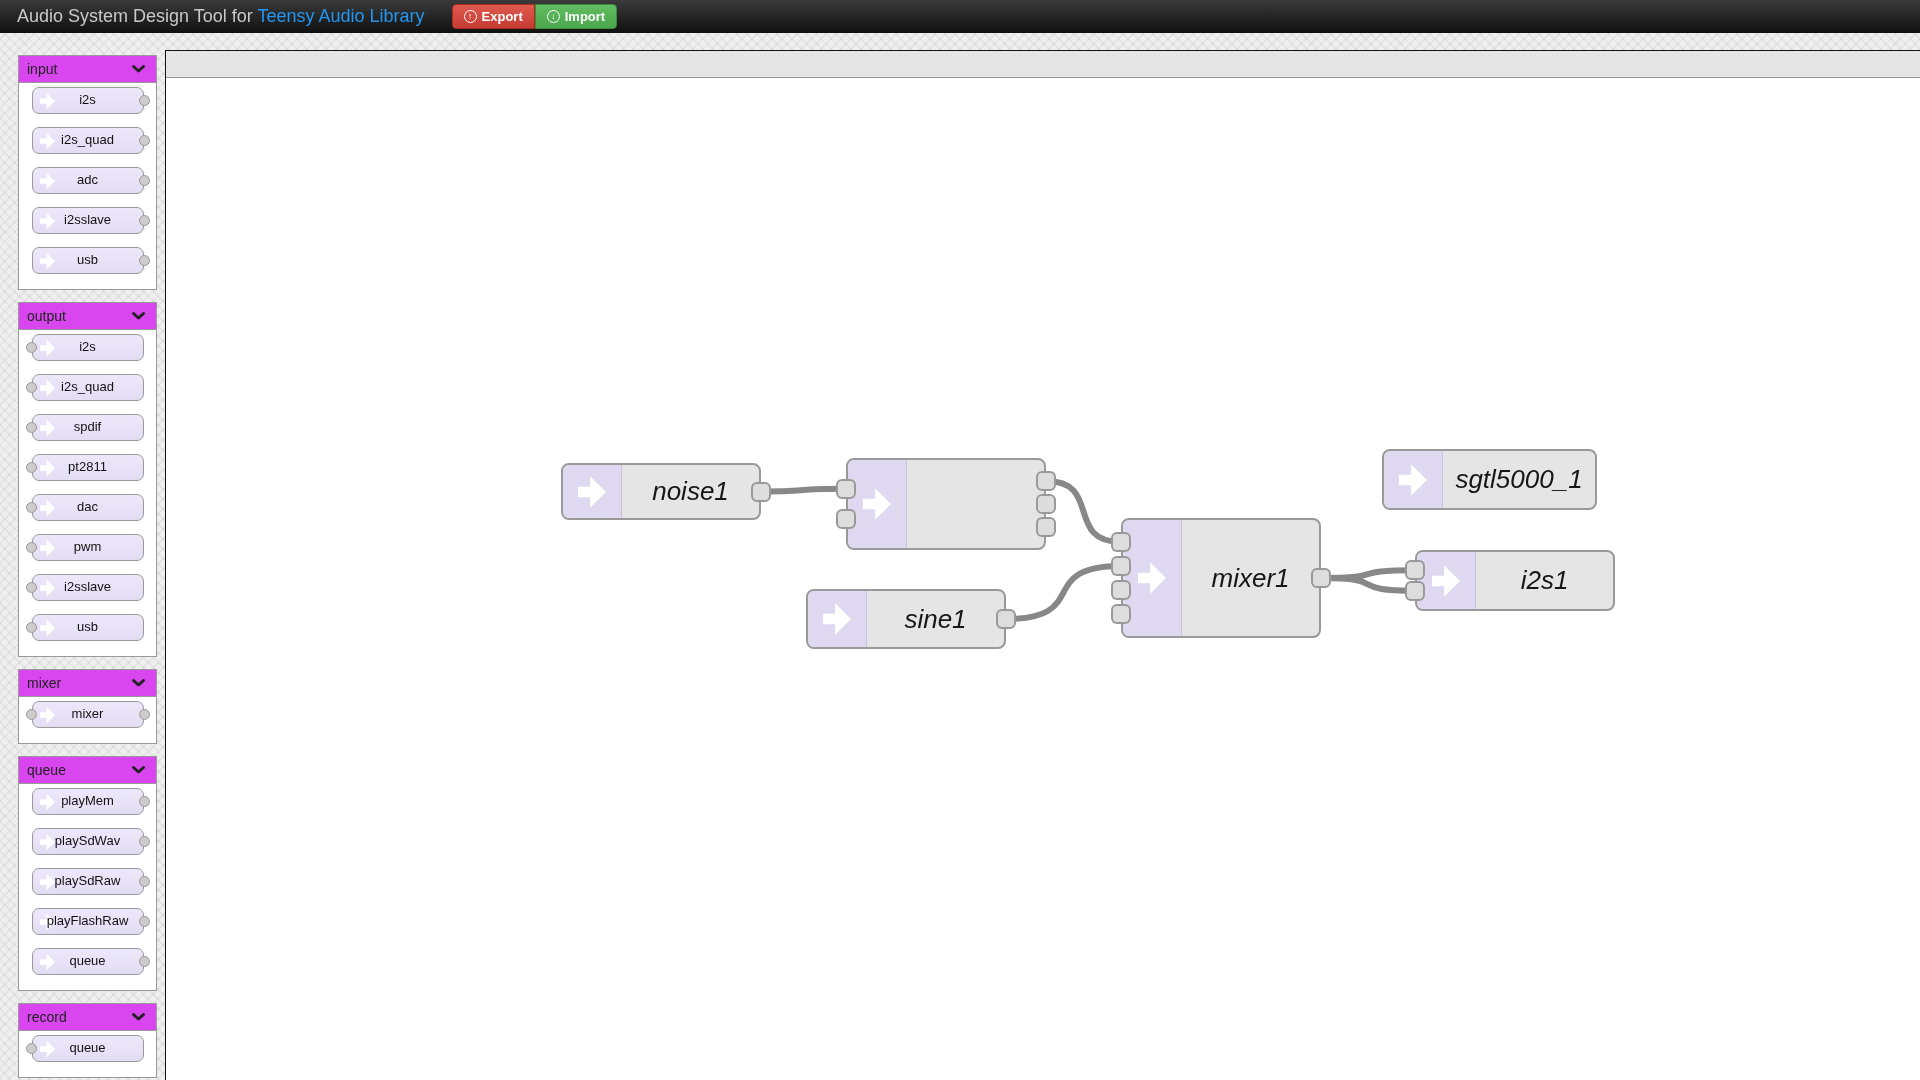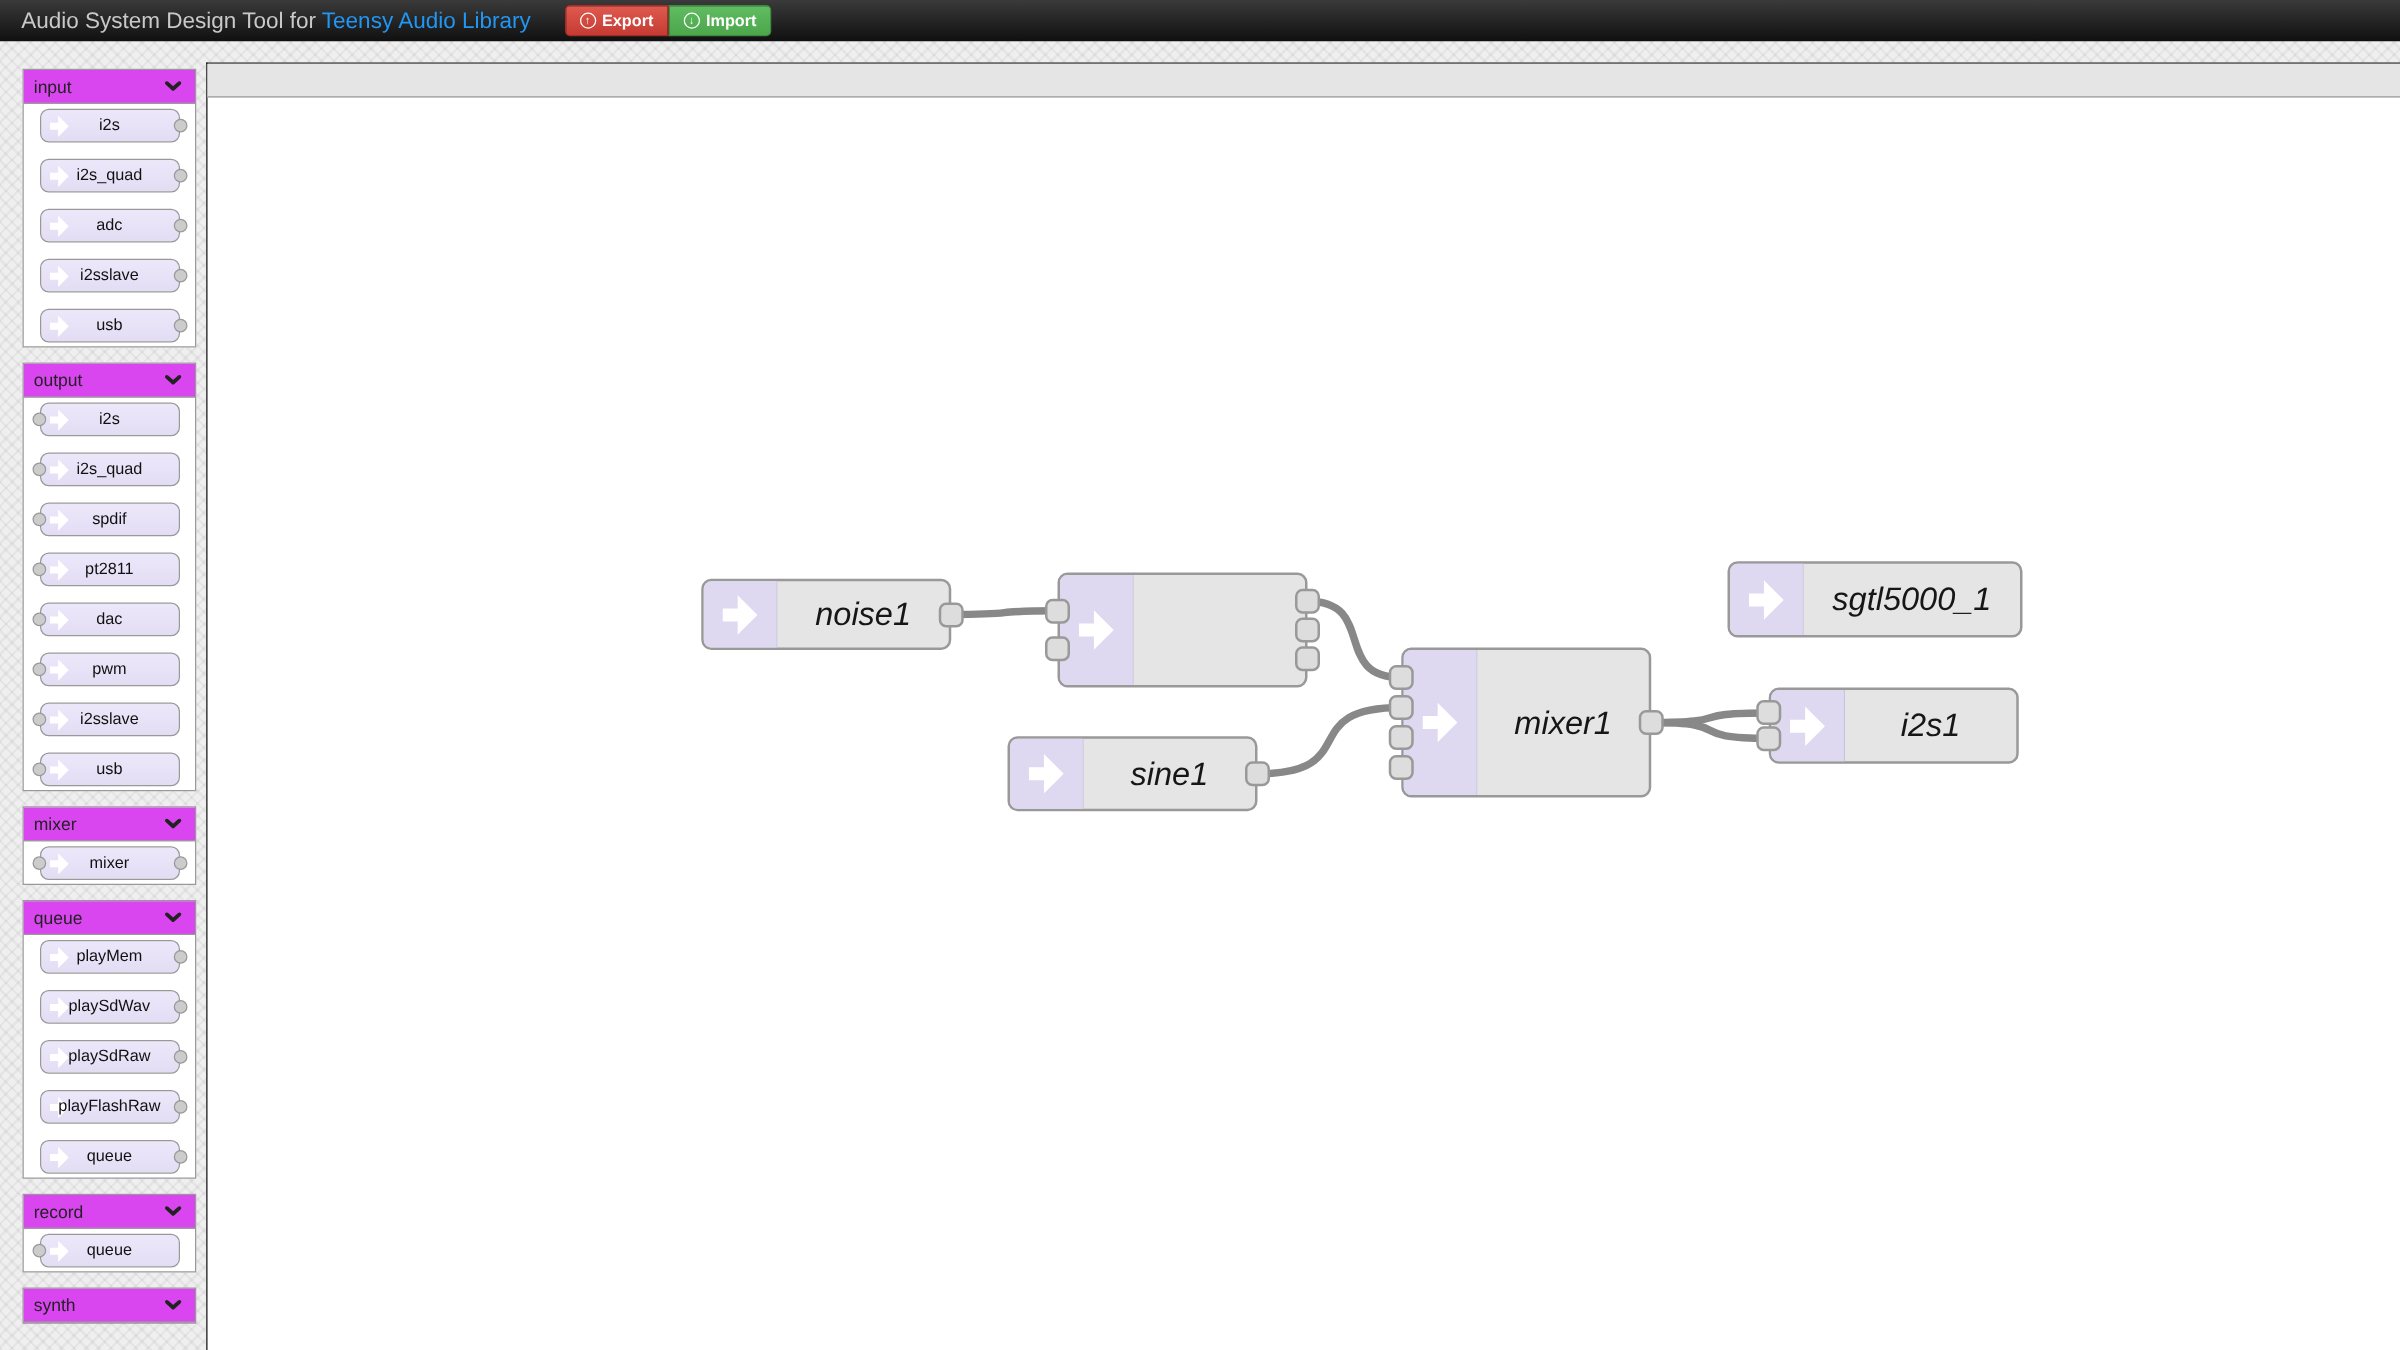--- a/index.html
+++ b/index.html
@@ -39,21 +39,21 @@
     width:139px; margin:0 0 12px 18px; background:#fff;
     border:1px solid #999;
   }
   .pal-section:first-child { margin-top:22px; }
   .pal-header {
     height:27px; background:#d946ef; border-bottom:1px solid #999;
     display:flex; align-items:center; padding:0 10px 0 8px;
     font-size:14px; color:#222; cursor:pointer;
   }
   .pal-header .chev { margin-left:auto; display:flex; }
-  .pal-items { padding:4px 0 3px; }
+  .pal-items { padding:4px 0 15px; }
   .pal-item {
     position:relative; width:112px; height:27px; margin:13px auto 0;
     background:linear-gradient(#ece8fa,#e3ddf4); border:1.5px solid #999;
     border-radius:7px; cursor:grab;
   }
   .pal-item:first-child { margin-top:0; }
   .pal-item .pal-label {
     position:absolute; inset:0; text-align:center; line-height:24px;
     font-size:13px; color:#111;
   }
@@ -411,21 +411,21 @@
           <polygon points="0,11.5 13,11.5 13,0 30,17 13,34 13,22.5 0,22.5" fill="#ffffff"></polygon>
         </svg>
       </div>
       <div class="node-label">mixer1</div>
       <div class="node-port" style="left: -12px; top: 12px;"></div>
       <div class="node-port" style="left: -12px; top: 36px;"></div>
       <div class="node-port" style="left: -12px; top: 60px;"></div>
       <div class="node-port" style="left: -12px; top: 84px;"></div>
       <div class="node-port" style="right: -12px; top: 48px;"></div>
     </div>
-    <div class="flow-node" style="left: 1216px; top: 398px; width: 236px; height: 61px;">
+    <div class="flow-node" style="left: 1216px; top: 398px; width: 215px; height: 61px;">
       <div class="node-icon-region">
         <svg width="28" height="32" viewBox="0 0 30 34">
           <polygon points="0,11.5 13,11.5 13,0 30,17 13,34 13,22.5 0,22.5" fill="#ffffff"></polygon>
         </svg>
       </div>
       <div class="node-label">sgtl5000_1</div>
     </div>
     <div class="flow-node" style="left: 1249px; top: 499px; width: 200px; height: 61px;">
       <div class="node-icon-region">
         <svg width="28" height="32" viewBox="0 0 30 34">

